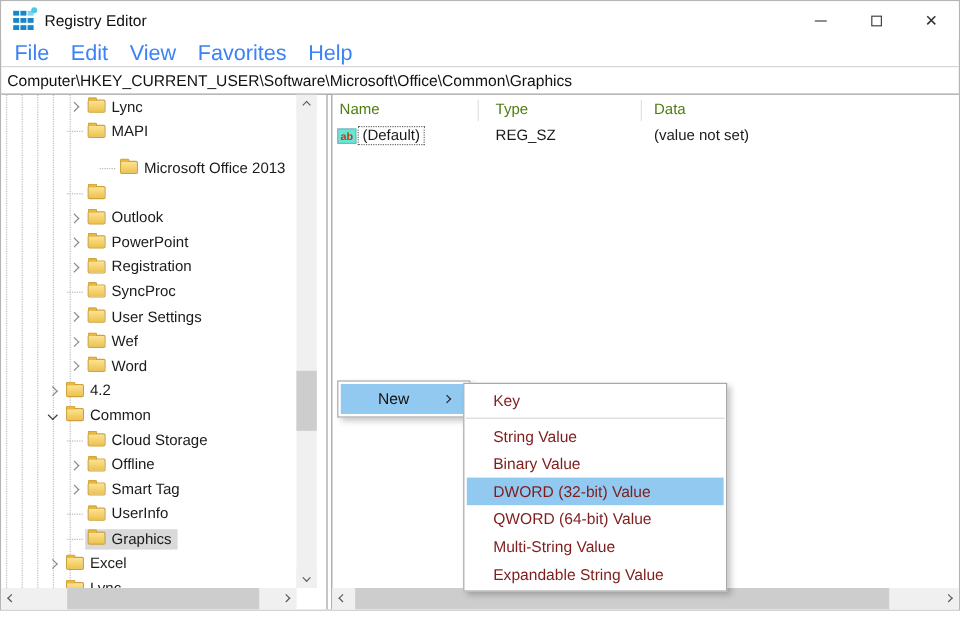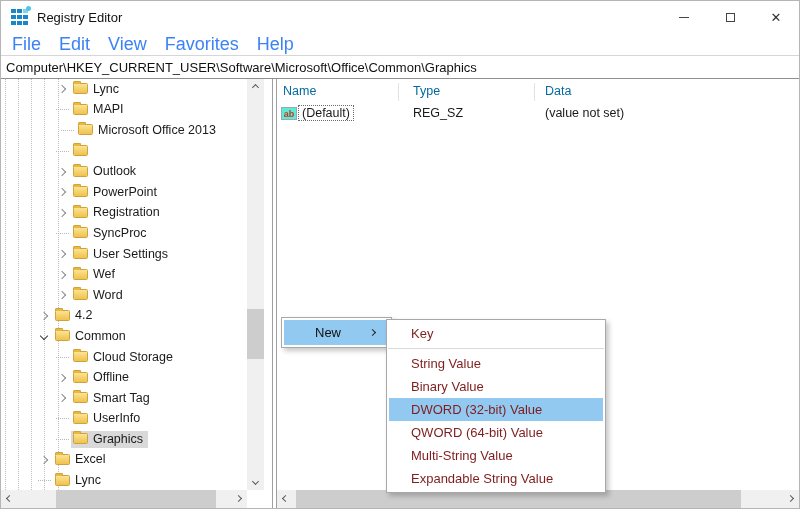--- a/index.html
+++ b/index.html
@@ -52,21 +52,21 @@
   .sbtn.t { top: 0; } .sbtn.b { bottom: 0; } .sbtn.l { left: 0; } .sbtn.r { right: 0; }
   .chev.s { width: 5px; height: 5px; border-color: #5a5a5a; border-width: 0 1.2px 1.2px 0; }
   .chev.up { transform: rotate(-135deg); }
   .chev.left { transform: rotate(135deg); }
   .hscroll { position: absolute; bottom: 0; height: 18px; background: #f0f0f0; }
   .hscroll.tree-h { left: 0; width: 246px; }
   .hscroll.list-h { left: 0; right: 0; }
   .hthumb { position: absolute; top: 0; bottom: 0; background: #cdcdcd; }
 
   
-  .lv-header { position: absolute; top: 3px; left: 0; right: 0; height: 20px; font-size: 12.5px; color: #0369a1; }
+  .lv-header { position: absolute; top: 3px; left: 0; right: 0; height: 20px; font-size: 12.5px; color: #4d7c0f; }
   .lv-hcell { position: absolute; top: 2px; }
   .hsep { position: absolute; top: 1px; bottom: 1px; width: 0; border-left: 1px solid #e2e2e2; }
   .lv-rows { position: absolute; top: 25px; left: 0; right: 0; bottom: 18px; font-size: 12.5px; color: #1a1a1a; }
   .lvrow { position: relative; height: 20px; }
   .lvcell { position: absolute; top: 2px; white-space: nowrap; }
   .lvcell.dotted { outline: 1px dotted #6b6b6b; padding: 0 3px; }
   .abicon { position: absolute; top: 3px; width: 16px; height: 13px; border: 1px solid #98a8bc; background: #5eead4; color: #c8351f; font-size: 9px; font-weight: bold; display: flex; align-items: center; justify-content: center; }
 
   
   .ctx-parent { position: absolute; left: 280px; top: 238px; width: 111px; height: 31px; background: #fff; border: 1px solid #a8a8a8; box-shadow: 3px 3px 5px rgba(0,0,0,0.22); z-index: 10; }
@@ -141,21 +141,21 @@
           </div>
           <div class="trow" style="padding-left: 52px;">
             <span class="texp">
               <span class="stub"></span>
             </span>
             <span class="pair">
               <span class="folder"></span>
               <span class="tlabel">MAPI</span>
             </span>
           </div>
-          <div class="trow" style="padding-left: 57px;">
+          <div class="trow" style="padding-left: 79px; margin-top: 10px;">
             <span class="texp">
               <span class="stub"></span>
             </span>
             <span class="pair">
               <span class="folder"></span>
               <span class="tlabel">Microsoft Office 2013</span>
             </span>
           </div>
           <div class="trow" style="padding-left: 52px;">
             <span class="texp">

